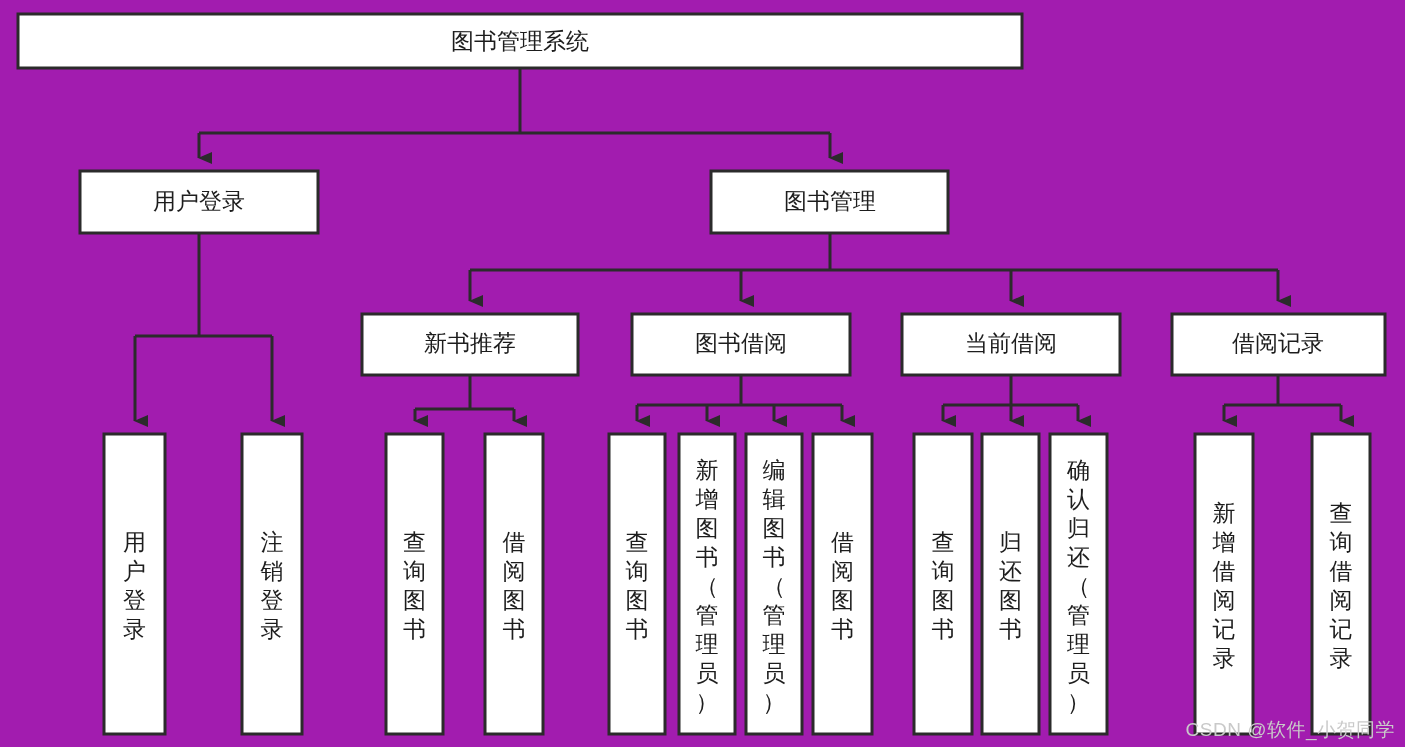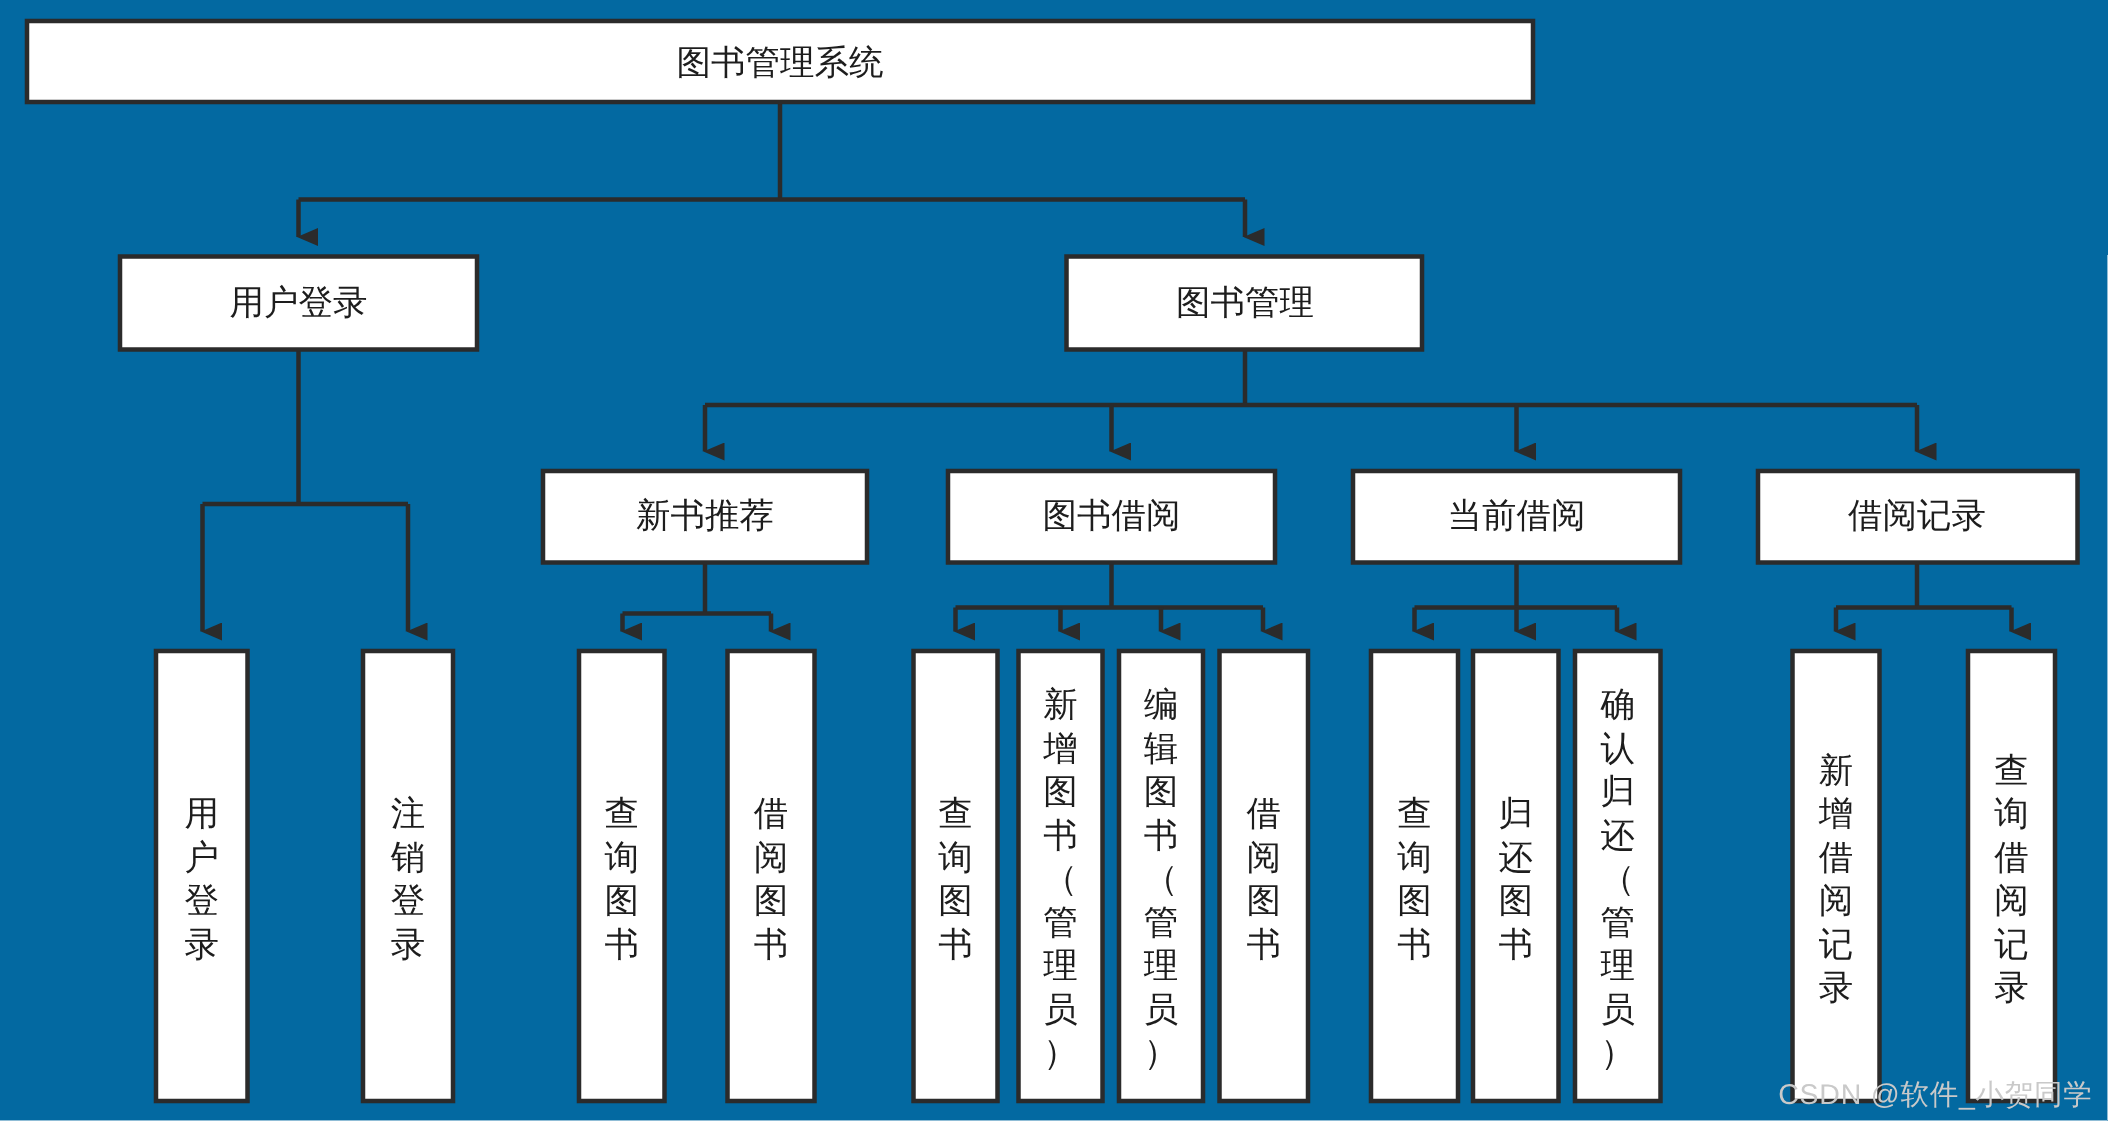--- a/index.html
+++ b/index.html
@@ -7,21 +7,21 @@
     padding: 0;
     background: #ffffff;
   }
   body {
     font-family: "Liberation Sans", "DejaVu Sans", sans-serif;
   }
   #stage {
     position: relative;
     width: 1405px;
     height: 747px;
-    background: #0369a1;
+    background: #a21caf;
     overflow: hidden;
   }
   #diagram-svg {
     position: absolute;
     left: 0;
     top: 0;
     width: 1405px;
     height: 747px;
   }
   .node-box {

